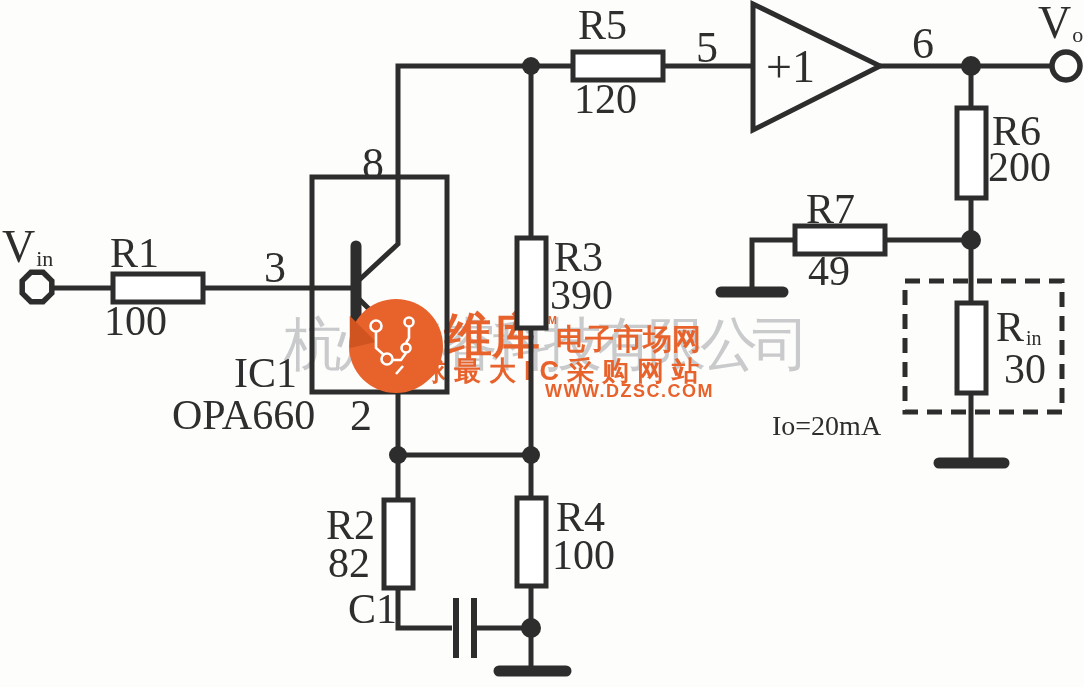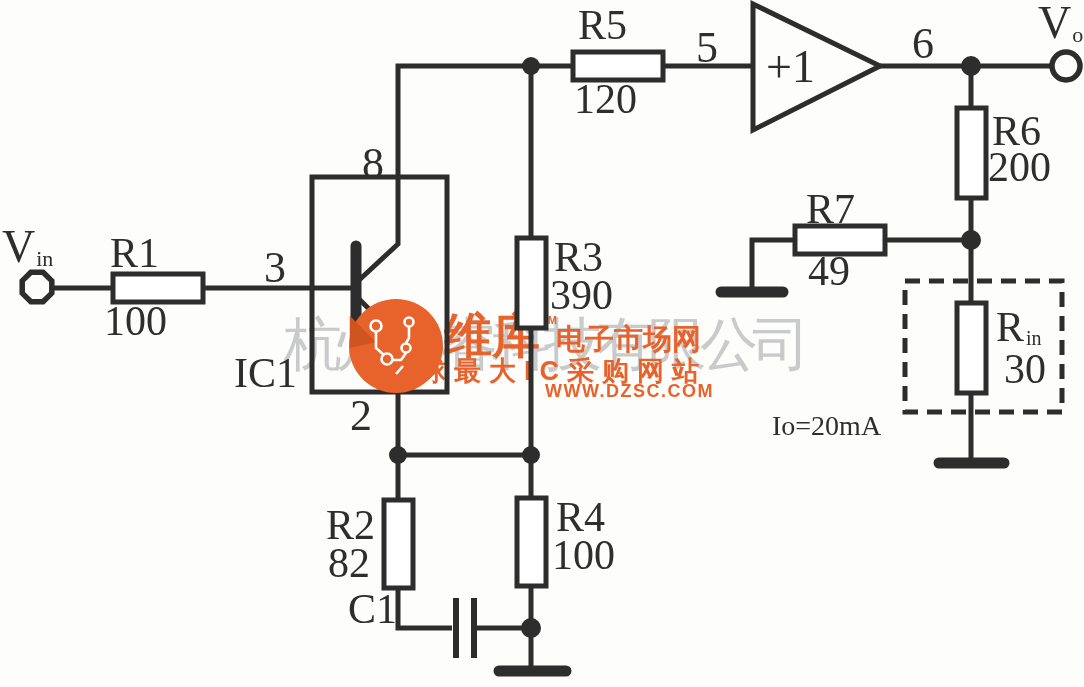--- a/index.html
+++ b/index.html
@@ -135,20 +135,21 @@
 
   <div class="lbl term" style="left:2px;top:224px">
     <span>V</span><span class="sub">in</span>
   </div>
   <div class="lbl" style="left:110px;top:232px">R1</div>
   <div class="lbl" style="left:104px;top:300px">100</div>
   <div class="lbl pin" style="left:264px;top:246px">3</div>
   <div class="lbl pin" style="left:362px;top:142px">8</div>
   <div class="lbl pin" style="left:350px;top:394px">2</div>
   <div class="lbl" style="left:234px;top:352px">IC1</div>
+  <div class="lbl" style="left:172px;top:394px">OPA660</div>
 
   <div class="lbl" style="left:578px;top:4px">R5</div>
   <div class="lbl" style="left:574px;top:78px">120</div>
   <div class="lbl pin" style="left:696px;top:26px">5</div>
   <div class="lbl term" style="left:766px;top:44px">+1</div>
   <div class="lbl pin" style="left:912px;top:22px">6</div>
   <div class="lbl term" style="left:1038px;top:0px">
     <span>V</span><span class="sub">o</span>
   </div>
 

